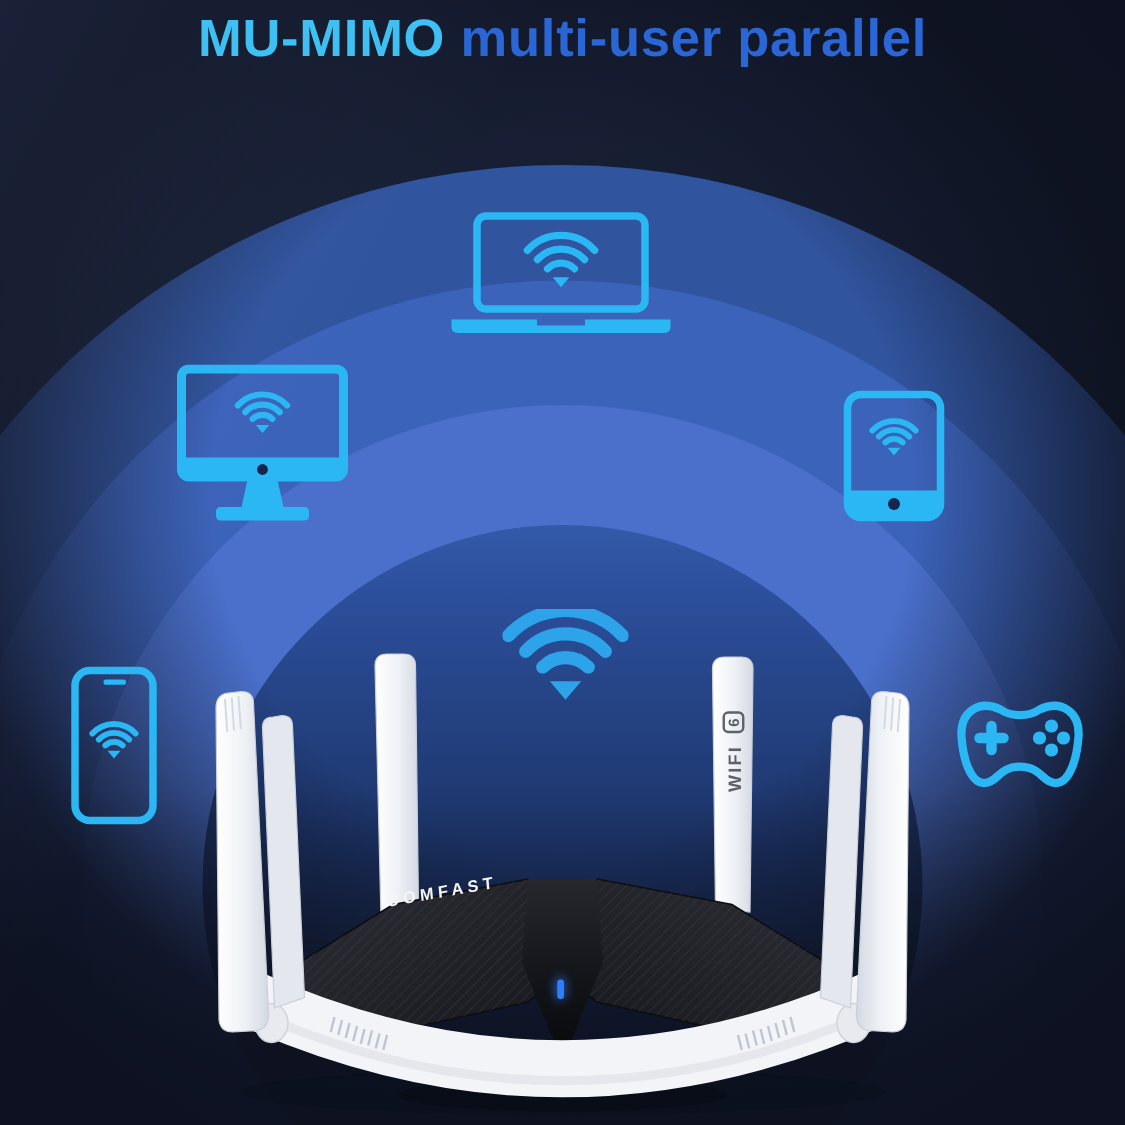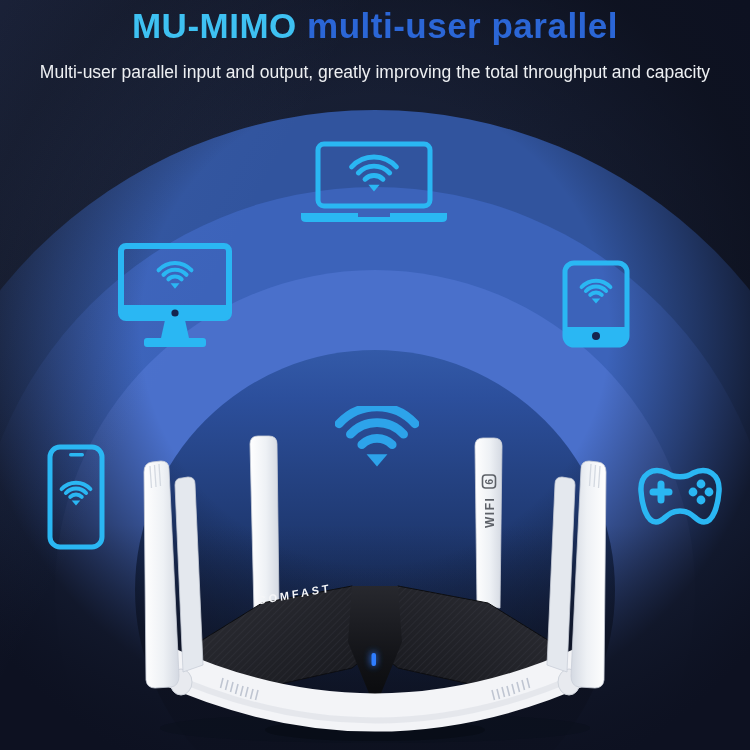--- a/index.html
+++ b/index.html
@@ -54,21 +54,20 @@
   <div class="ring c2"></div>
   <div class="ring c3"></div>
   <div class="ring c4"></div>
   <div class="layer vignette"></div>
   <div class="layer sheen"></div>
 
   <div class="title">
     <span class="hi">MU-MIMO</span><span class="rest"> multi-user parallel</span>
   </div>
   <div class="subtitle">
-    <div>Multi-user parallel input and output, greatly improving the total throughput and capacity</div>
   </div>
 
   <div class="icon" style="left:298px;top:141px;">
     <svg width="152" height="86" viewBox="0 0 152 86">
       <rect class="stroke-cyan" x="20" y="3" width="112" height="62" rx="6" stroke-width="5"></rect>
       <path class="fill-cyan" fill-rule="evenodd" d="M3,72 H149 V77 Q149,81 144,81 H8 Q3,81 3,77 Z M60,72 h32 v4 h-32 Z"></path>
       <g transform="translate(76,46) scale(1.12)">
         <path class="stroke-cyan" stroke-width="4.4" d="M-20,-18 A27,27 0 0 1 20,-18"></path>
         <path class="stroke-cyan" stroke-width="4.4" d="M-14,-12.5 A19,19 0 0 1 14,-12.5"></path>
         <path class="stroke-cyan" stroke-width="4.4" d="M-8,-7 A11.3,11.3 0 0 1 8,-7"></path>

